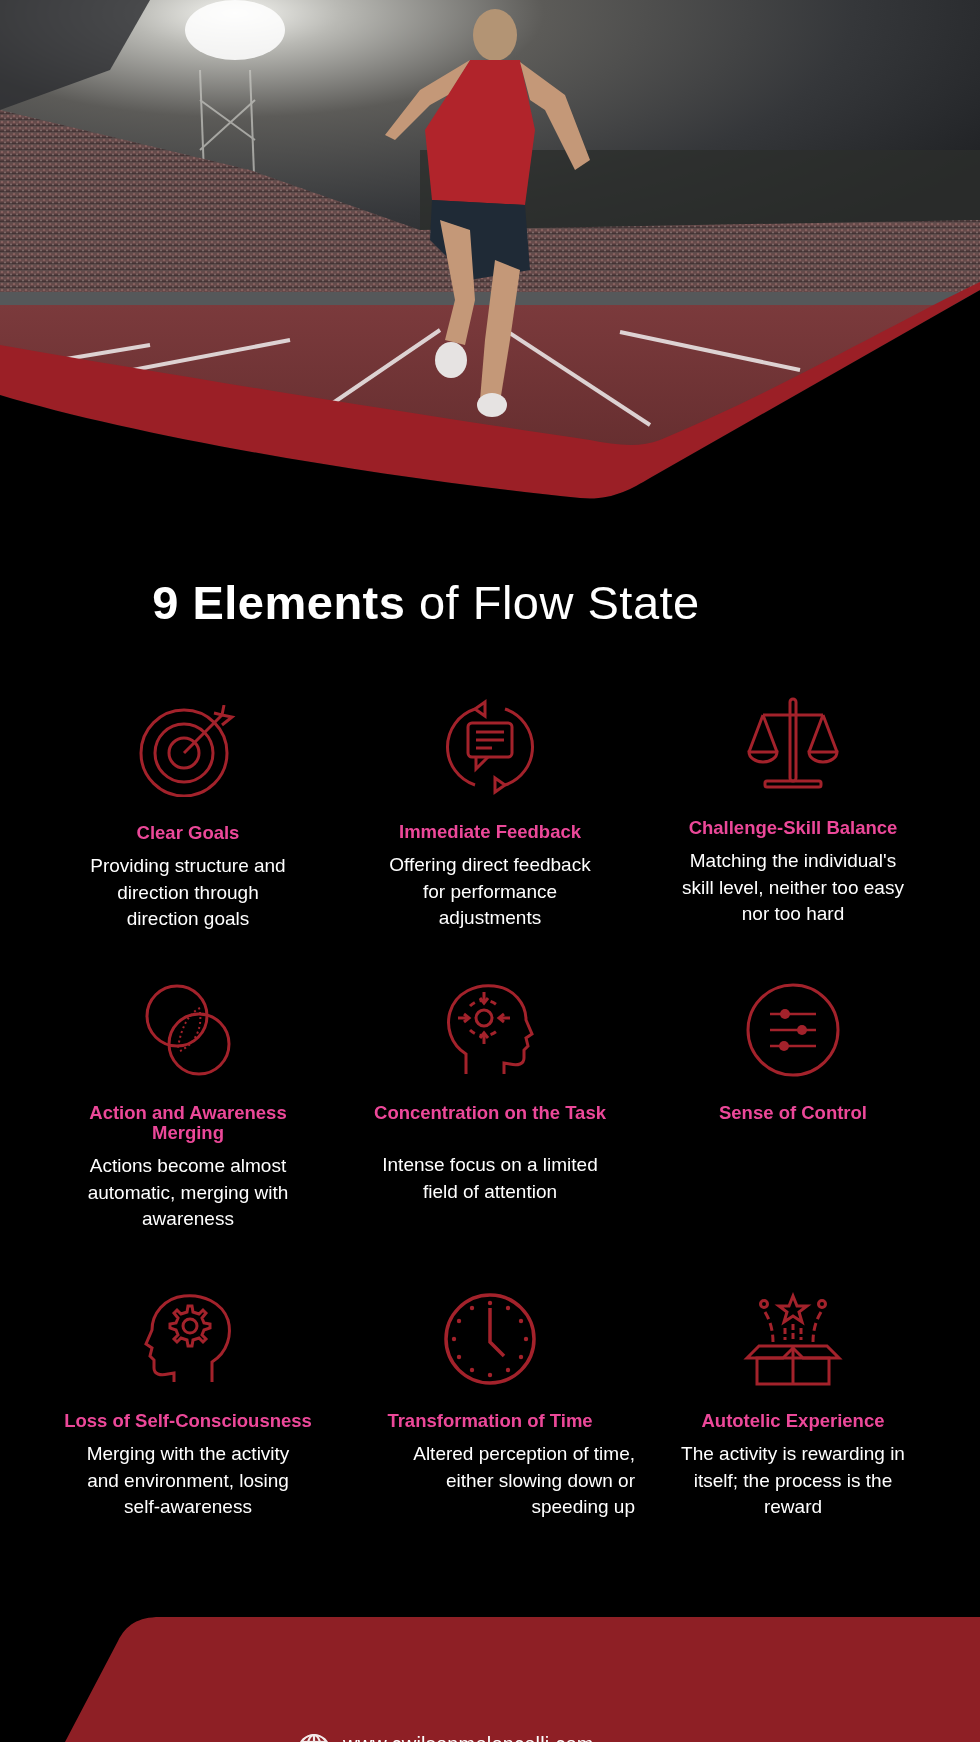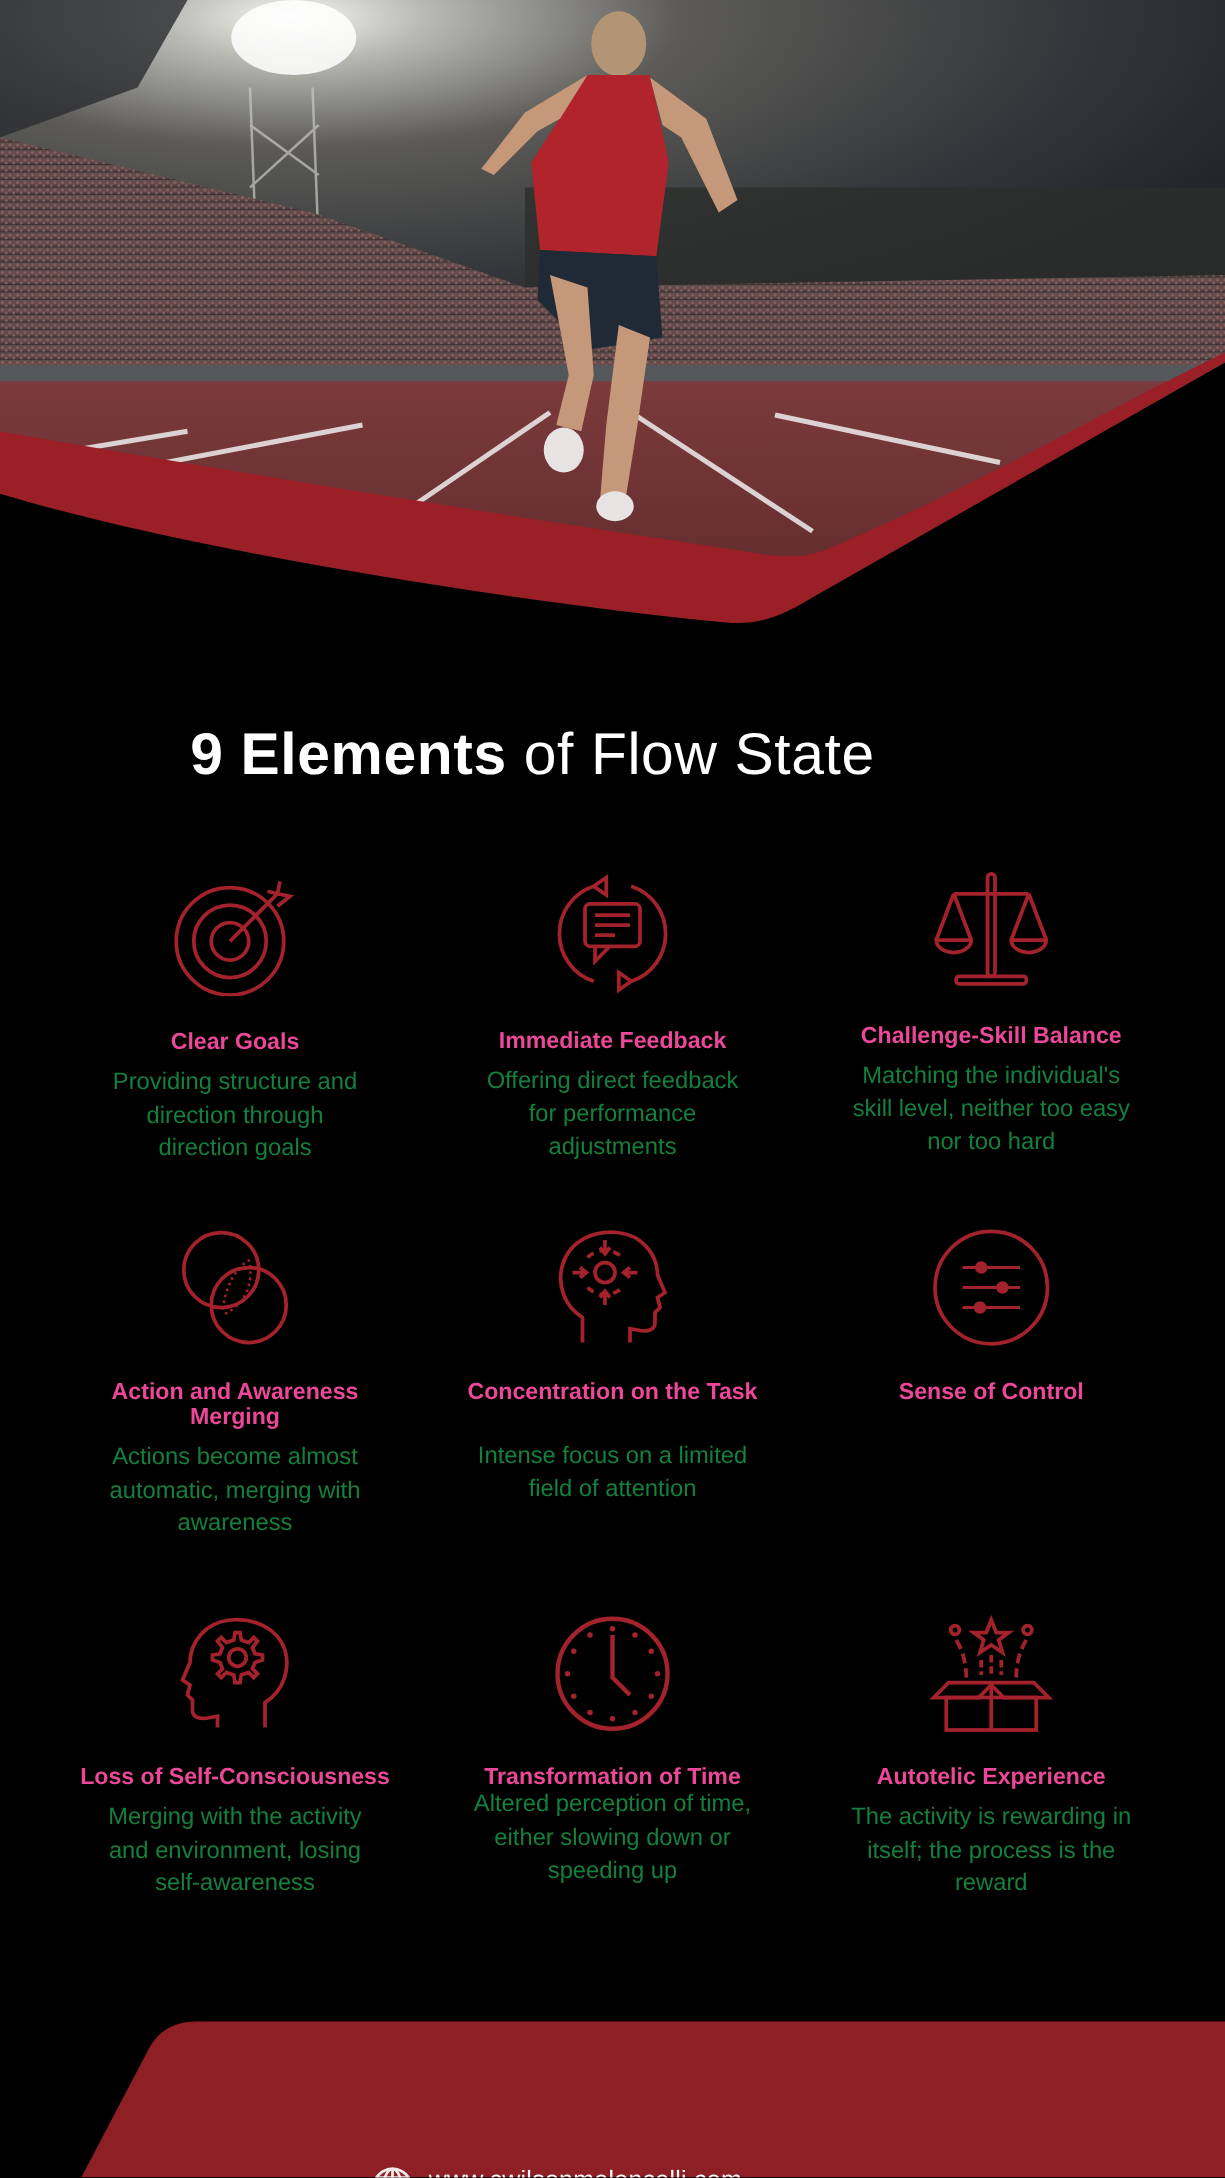--- a/index.html
+++ b/index.html
@@ -10,21 +10,21 @@
   .hero svg { display:block; }
 
   .title { position:absolute; left:0; top:575px; width:852px; text-align:center; font-size:47px; letter-spacing:0.5px; color:#fff; }
   .title .bold { font-weight:700; }
   .title .light { font-weight:400; }
 
   .grid { position:absolute; left:0; top:0; width:980px; }
   .card { position:absolute; width:290px; text-align:center; }
   .card .icon { display:block; margin:0 auto; }
   .card .ctitle { font-size:18.5px; font-weight:700; line-height:20px; color:#ec4899; margin-top:0; }
-  .card .cdesc { font-size:19px; line-height:26.5px; color:#15803d; font-weight:400; }
+  .card .cdesc { font-size:19px; line-height:26.5px; color:#ffffff; font-weight:400; }
 
   .footer { position:absolute; left:0; top:1617px; width:980px; height:125px; }
   .footer-link { position:absolute; top:1733px; left:297px; height:36px; display:flex; align-items:flex-start; gap:12px;text-decoration:underline; }
   .footer-link .url { font-size:20px; color:#fff; letter-spacing:0.2px; }
 </style>
 </head>
 <body>
 
 <div class="hero">
   <svg width="980" height="500" viewBox="0 0 980 500" xmlns="http://www.w3.org/2000/svg">
@@ -255,21 +255,21 @@
         <circle cx="68" cy="78" r="2.2"></circle>
         <circle cx="50" cy="83" r="2.2"></circle>
         <circle cx="32" cy="78" r="2.2"></circle>
         <circle cx="19" cy="65" r="2.2"></circle>
         <circle cx="14" cy="47" r="2.2"></circle>
         <circle cx="19" cy="29" r="2.2"></circle>
         <circle cx="32" cy="16" r="2.2"></circle>
       </g>
     </svg>
     <div class="ctitle" style="margin-top:25px;">Transformation of Time</div>
-    <div class="cdesc" style="">
+    <div class="cdesc" style="margin-top:10px;text-align:right;">
       <div>Altered perception of time,</div>
       <div>either slowing down or</div>
       <div>speeding up</div>
     </div>
   </div>
 
   <div class="card" style="left:648px; top:1292px;">
     <svg class="icon" width="100" height="94" viewBox="0 0 100 94">
       <g fill="none" stroke="#a3222b" stroke-width="3">
         <path d="M50 4 L54 14 L64 14 L56 20 L59 30 L50 24 L41 30 L44 20 L36 14 L46 14 Z"></path>

